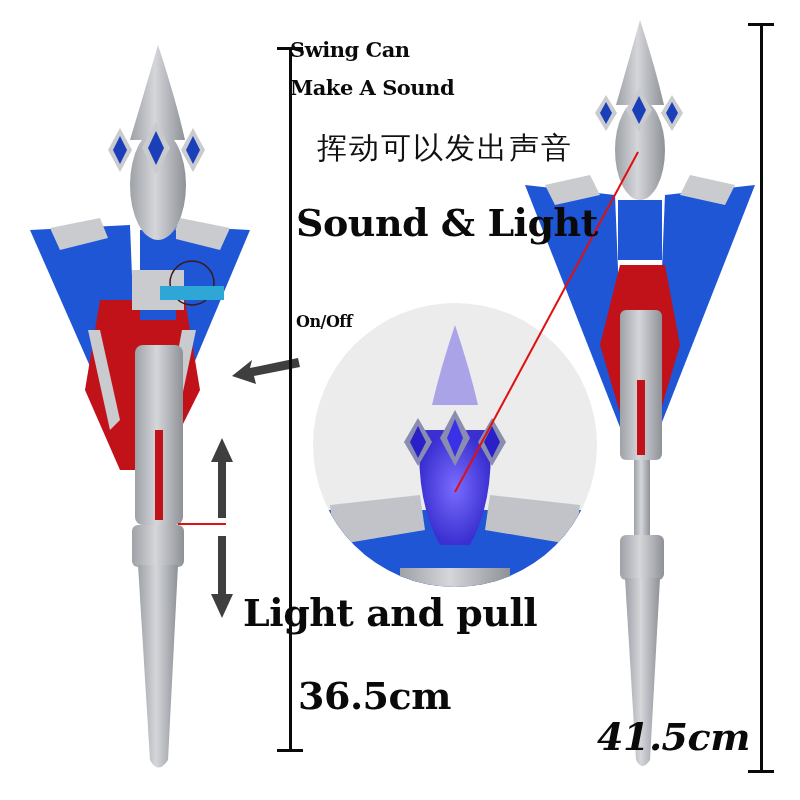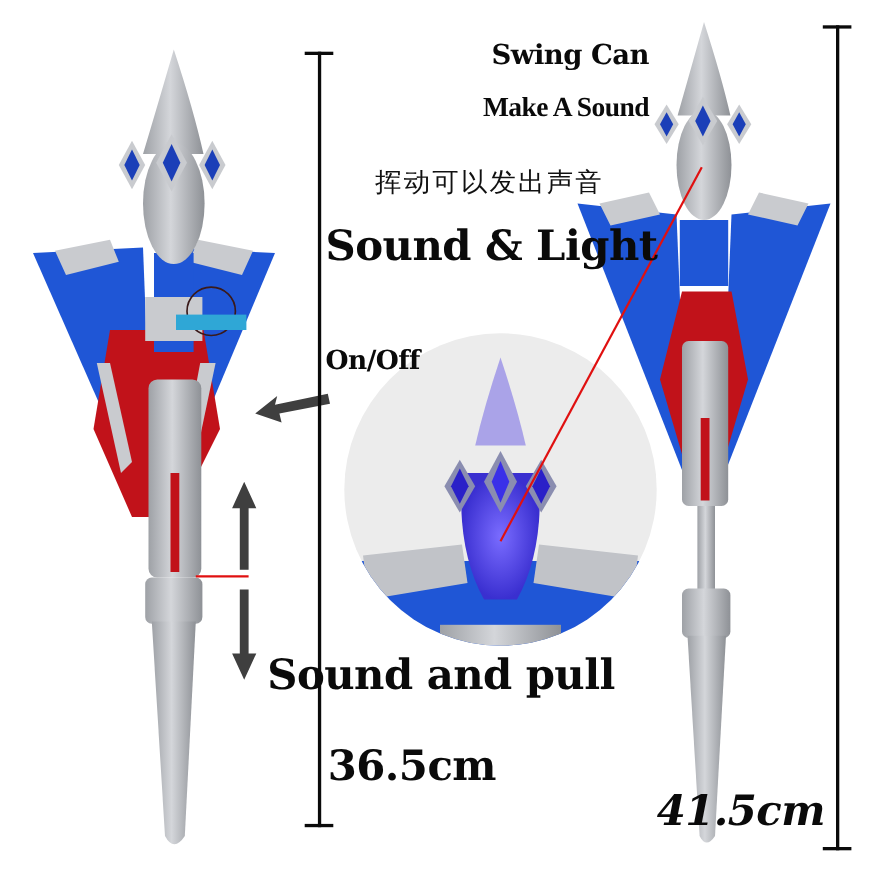--- a/index.html
+++ b/index.html
@@ -1,20 +1,20 @@
 <!DOCTYPE html>
 <html><head>
 <meta charset="utf-8">
 <style>
   html, body { margin:0; padding:0; background:#ffffff; }
   body { width:800px; height:800px; position:relative; overflow:hidden; font-family:"DejaVu Serif", serif; }
   .abs { position:absolute; }
   .txt-bold { font-family:"DejaVu Serif", serif; font-weight:bold; color:#0a0a0a; letter-spacing:-0.5px; }
-  .headline { font-size:25px; text-align:right; width:300px; left:290px; line-height:34px; }
-  .cn { font-family:"DejaVu Sans", sans-serif; font-size:24px; color:#111; left:300px; top:128px; width:290px; text-align:center; letter-spacing:2px;margin-top:22px; }
+  .headline { font-size:21px; text-align:left; width:300px; left:290px; line-height:34px; }
+  .cn { font-family:"DejaVu Sans", sans-serif; font-size:30px; color:#111; left:300px; top:128px; width:290px; text-align:center; letter-spacing:2px; }
   .big { font-size:38px; }
   .vline { position:absolute; width:3px; background:#0a0a0a; }
   .hline { position:absolute; height:3px; background:#0a0a0a; }
   svg { position:absolute; left:0; top:0; }
 </style>
 </head>
 <body>
 
 <svg width="800" height="800" viewBox="0 0 800 800">
   <defs>
@@ -124,19 +124,19 @@
 
 <div class="hline" style="left:277px; top:47px; width:26px;"></div>
 <div class="vline" style="left:289px; top:47px; height:705px;"></div>
 <div class="hline" style="left:277px; top:749px; width:26px;"></div>
 
 <div class="hline" style="left:748px; top:23px; width:26px;"></div>
 <div class="vline" style="left:760px; top:23px; height:750px;"></div>
 <div class="hline" style="left:748px; top:770px; width:26px;"></div>
 
 <div class="abs txt-bold headline" style="top:33px;">Swing Can</div>
-<div class="abs txt-bold headline" style="top:81px;font-family:Liberation Serif, serif;">Make A Sound</div>
+<div class="abs txt-bold headline" style="top:71px;">Make A Sound</div>
 <div class="abs cn">挥动可以发出声音</div>
 <div class="abs txt-bold big" style="left:296px; top:200px;">Sound &amp; Light</div>
-<div class="abs txt-bold" style="left:296px; top:312px; font-size:24px;">On/Off</div>
-<div class="abs txt-bold big" style="left:243px; top:590px;">Sound and pull</div>
+<div class="abs txt-bold" style="left:296px; top:312px; font-size:16px;">On/Off</div>
+<div class="abs txt-bold big" style="left:243px; top:590px;">Light and pull</div>
 <div class="abs txt-bold big" style="left:298px; top:673px;">36.5cm</div>
 <div class="abs txt-bold big" style="left:597px; top:714px;font-style:italic;">41.5cm</div>
 
 </body></html>

